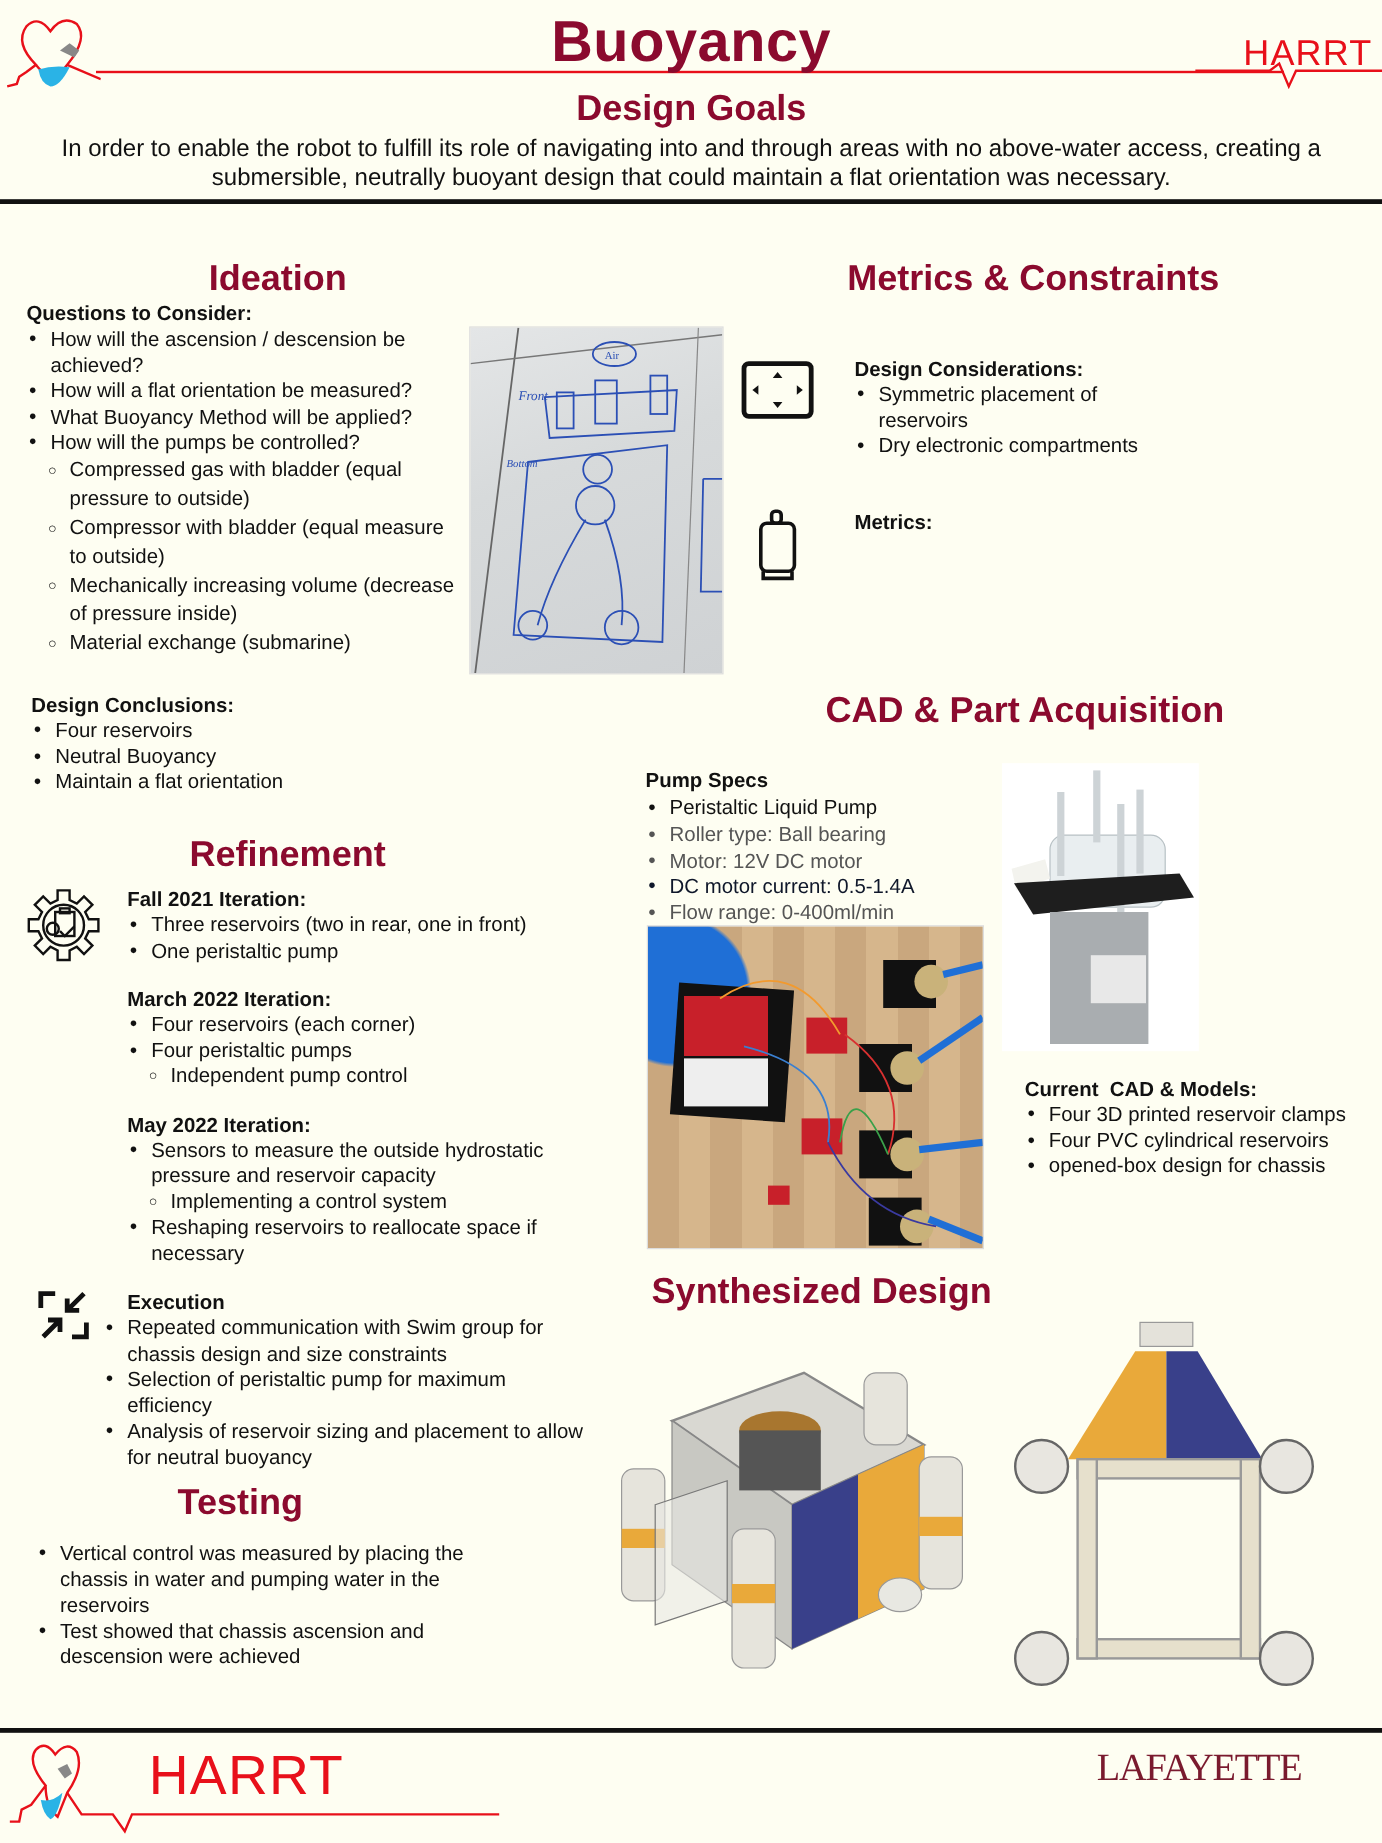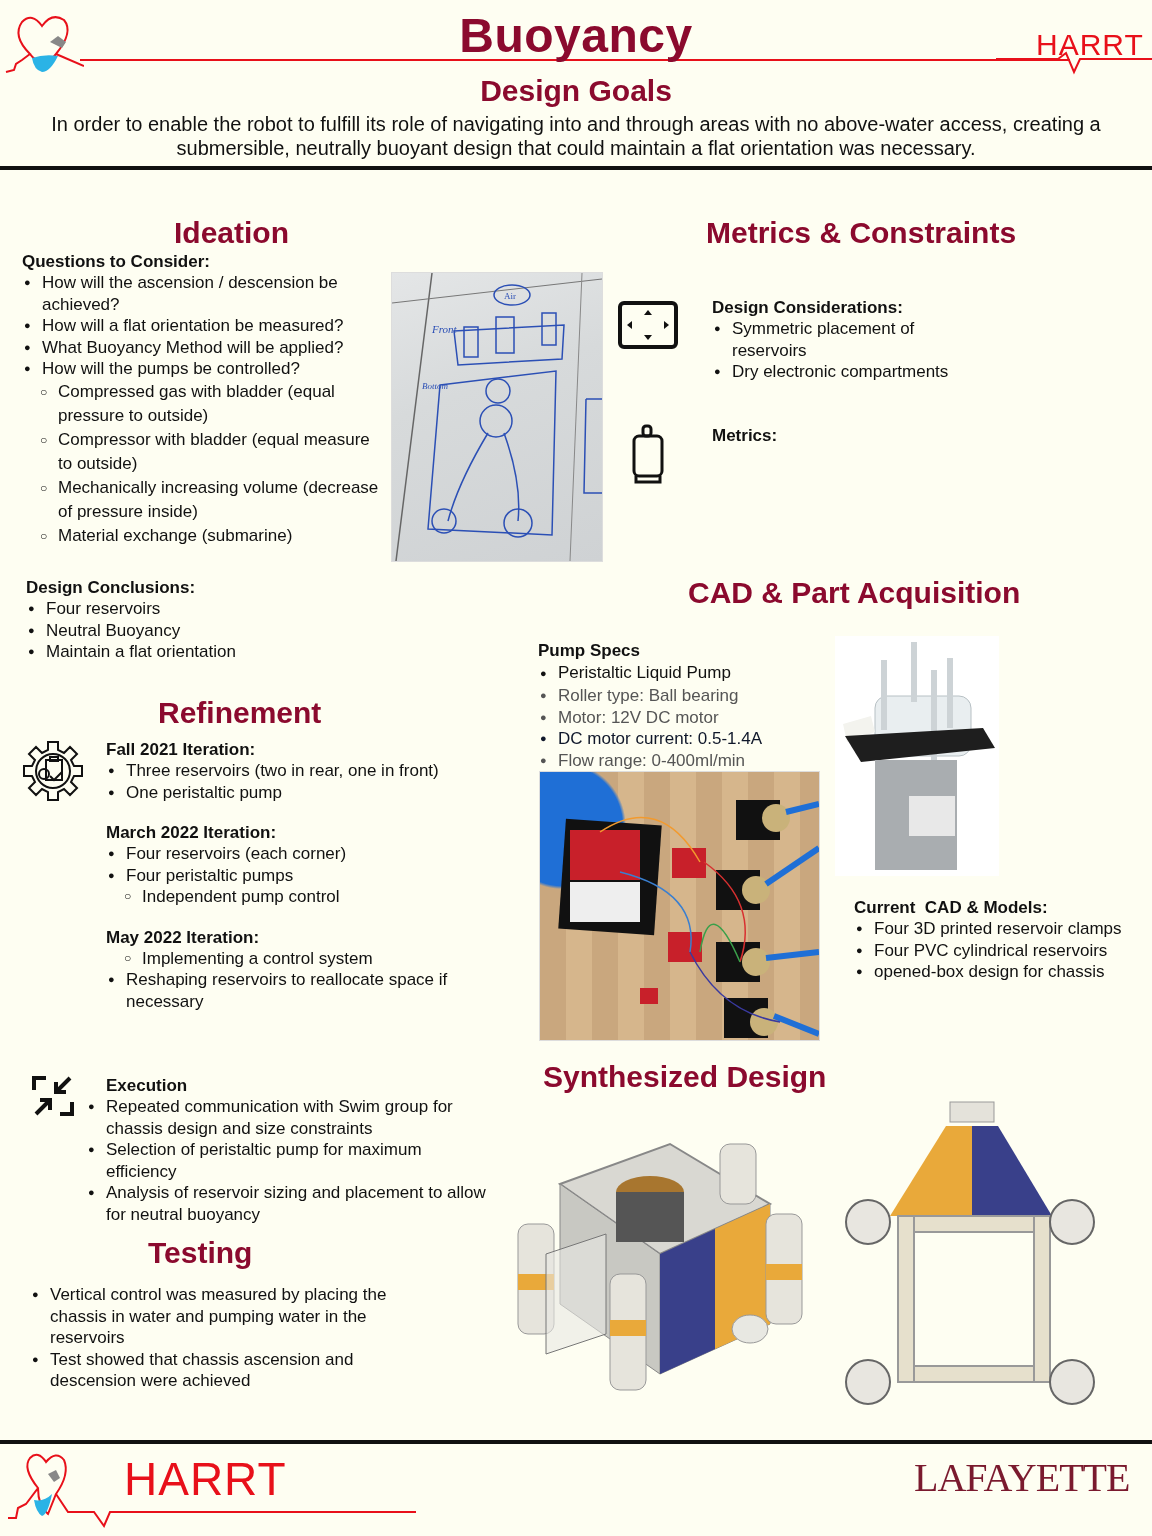--- a/index.html
+++ b/index.html
@@ -165,20 +165,21 @@
   <div style="height:20px"></div>
   <div class="label">March 2022 Iteration:</div>
   <ul class="b">
     <li>Four reservoirs (each corner)</li>
     <li>Four peristaltic pumps</li>
     <li class="sub">Independent pump control</li>
   </ul>
   <div style="height:20px"></div>
   <div class="label">May 2022 Iteration:</div>
   <ul class="b">
+    <li>Sensors to measure the outside hydrostatic pressure and reservoir capacity</li>
     <li class="sub">Implementing a control system</li>
     <li>Reshaping reservoirs to reallocate space if necessary</li>
   </ul>
 </div>
 
 <div class="abs" style="left:30px;top:1074px;width:46px;height:44px;">
   <svg width="46" height="44" viewBox="0 0 46 44">
     <g fill="none" stroke="#111" stroke-width="4">
       <path d="M4 16 V4 H16"></path>
         <path d="M42 28 V40 H30"></path>
@@ -320,13 +321,13 @@
 <div class="abs rule" style="top:1440px;"></div>
 <div class="abs" style="left:8px;top:1448px;width:420px;height:84px;">
   <svg width="420" height="84" viewBox="0 0 420 84">
     <path d="M0 70 L8 70 L10 60 L18 56 L30 40 Q14 20 22 10 Q30 2 38 14 Q48 2 56 12 Q62 26 48 46 L40 66 Q30 58 30 40" fill="none" stroke="#e8101a" stroke-width="2"></path>
     <path d="M26 52 Q36 54 44 46 Q40 66 34 68 Q28 64 26 52 Z" fill="#2ab3e6"></path>
     <path d="M40 26 L48 22 L52 30 L46 34 Z" fill="#888"></path>
     <path d="M48 46 L60 64 L86 64 L96 78 L102 64 L408 64" fill="none" stroke="#e8101a" stroke-width="2"></path>
   </svg>
   <span class="abs" style="left:116px;top:4px;font-size:46px;color:#e8101a;letter-spacing:1px;">HARRT</span>
 </div>
-<div class="abs" style="left:914px;top:1454px;font-family:'Liberation Serif', serif;font-size:40px;color:#7a1a2e;letter-spacing:-1px;">LAFAYETTE</div>
+<div class="abs" style="left:914px;top:1454px;font-family:'Liberation Serif', serif;font-size:32px;color:#7a1a2e;letter-spacing:-1px;">LAFAYETTE</div>
 
 </body></html>

